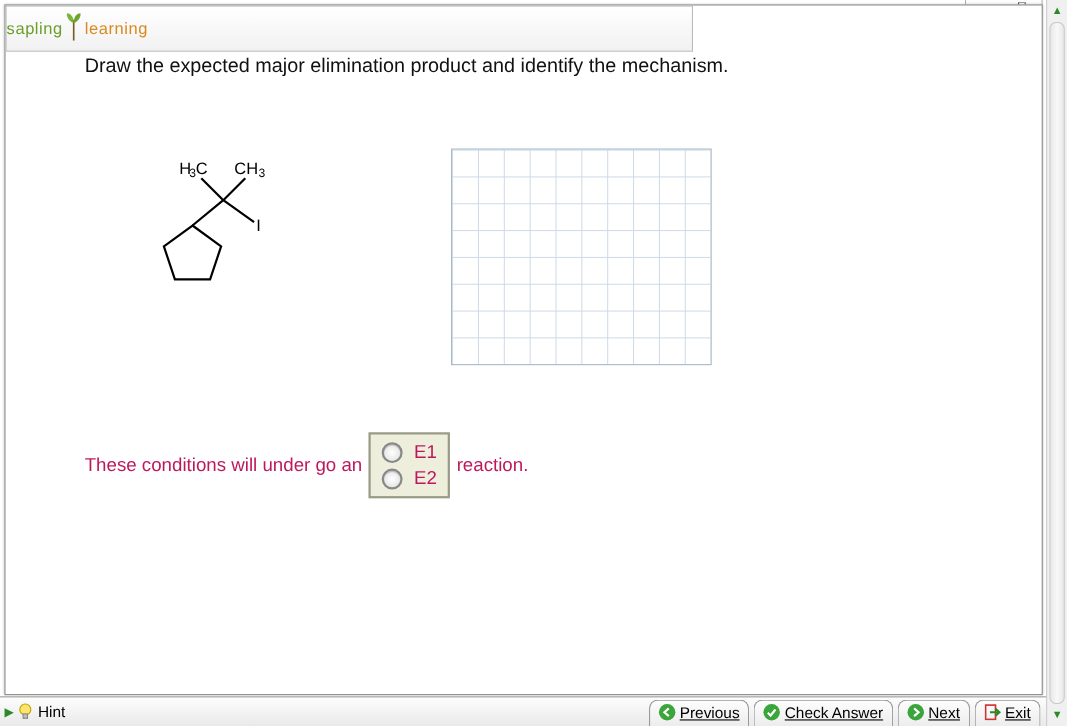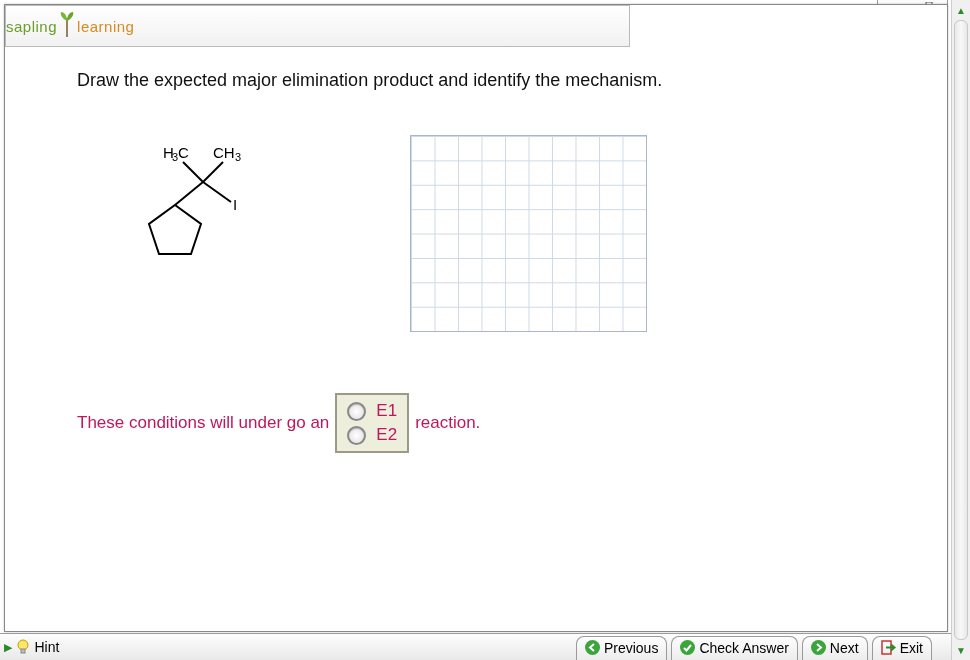--- a/index.html
+++ b/index.html
@@ -106,21 +106,21 @@
     box-sizing: border-box;
   }
   .logo-text1 { color:#6b9e2a; font-size:15px; letter-spacing:.5px; }
   .logo-text2 { color:#d88a1f; font-size:15px; letter-spacing:.5px; }
   .plant-icon { margin: 0 1px; }
 
   
   .question-text {
     position: absolute;
     left: 72px;
-    top: 65px;
+    top: 44px;
     font-size: 18px;
     color: #111;
   }
 
   
   .reaction {
     position: absolute;
     left: 100px;
     top: 135px;
     display: flex;
@@ -207,21 +207,22 @@
     padding-left:4px;
     cursor:pointer;
   }
   .hint-tri { color:#2a8a2a; font-size:11px; }
   .bulb-icon svg{display:block;}
   .nav-buttons {
     margin-left: auto;
     display: flex;
     align-items: center;
     gap: 4px;
-    padding-right: 20px;
+    padding-right: 6px;
+    text-decoration: underline;
   }
   .nav-tab {
     border:1px solid #9a9a9a;
     border-bottom:none;
     border-radius: 8px 8px 0 0;
     background: linear-gradient(#fdfdfd,#ececec);
     padding: 3px 8px 5px 8px;
     display:flex;
     align-items:center;
     gap:4px;

